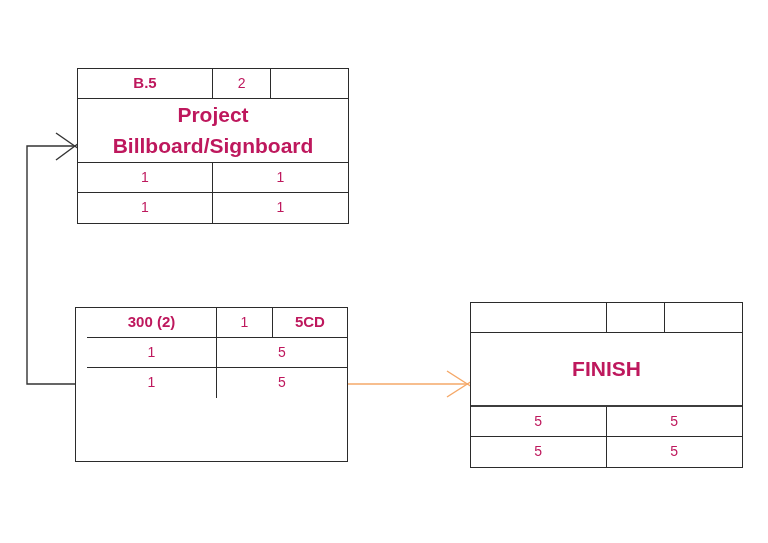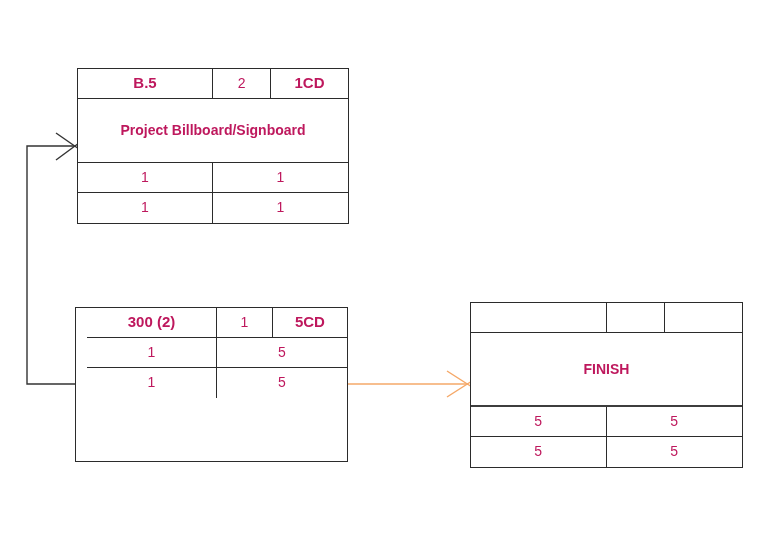--- a/index.html
+++ b/index.html
@@ -43,21 +43,21 @@
   .w21 { width: 21.5%; border-right: 1.5px solid #2b2b2b; }
   .w29 { width: 28.5%; }
   .bold { font-weight: bold; font-size: 15px; }
   .titlebox {
     flex: 1 1 auto;
     display: flex;
     align-items: center;
     justify-content: center;
     text-align: center;
     font-weight: bold;
-    font-size: 14px;
+    font-size: 21px;
     line-height: 1.45;
     padding: 0 12px;
     border-bottom: 1.5px solid #2b2b2b;
   }
   .titlebox.thick { border-bottom-width: 2px; border-bottom-color: #3d3d3d; }
   .nrow {
     display: flex;
     flex: 0 0 30px;
     height: 30px;
   }
@@ -82,21 +82,20 @@
       <line x1="348" y1="384" x2="468" y2="384"></line>
       <path d="M447,371 L472,387"></path>
       <path d="M447,397 L472,381"></path>
     </g>
   </svg>
 
   <div class="node" style="left:77px; top:68px; width:272px; height:156px;">
     <div class="hdr">
       <div class="cell w50 bold">B.5</div>
       <div class="cell w21">2</div>
-      <div class="cell w29 bold">1CD</div>
     </div>
     <div class="titlebox">Project Billboard/Signboard</div>
     <div class="nrow mid">
       <div class="cell half first">1</div>
       <div class="cell half">1</div>
     </div>
     <div class="nrow">
       <div class="cell half first">1</div>
       <div class="cell half">1</div>
     </div>

